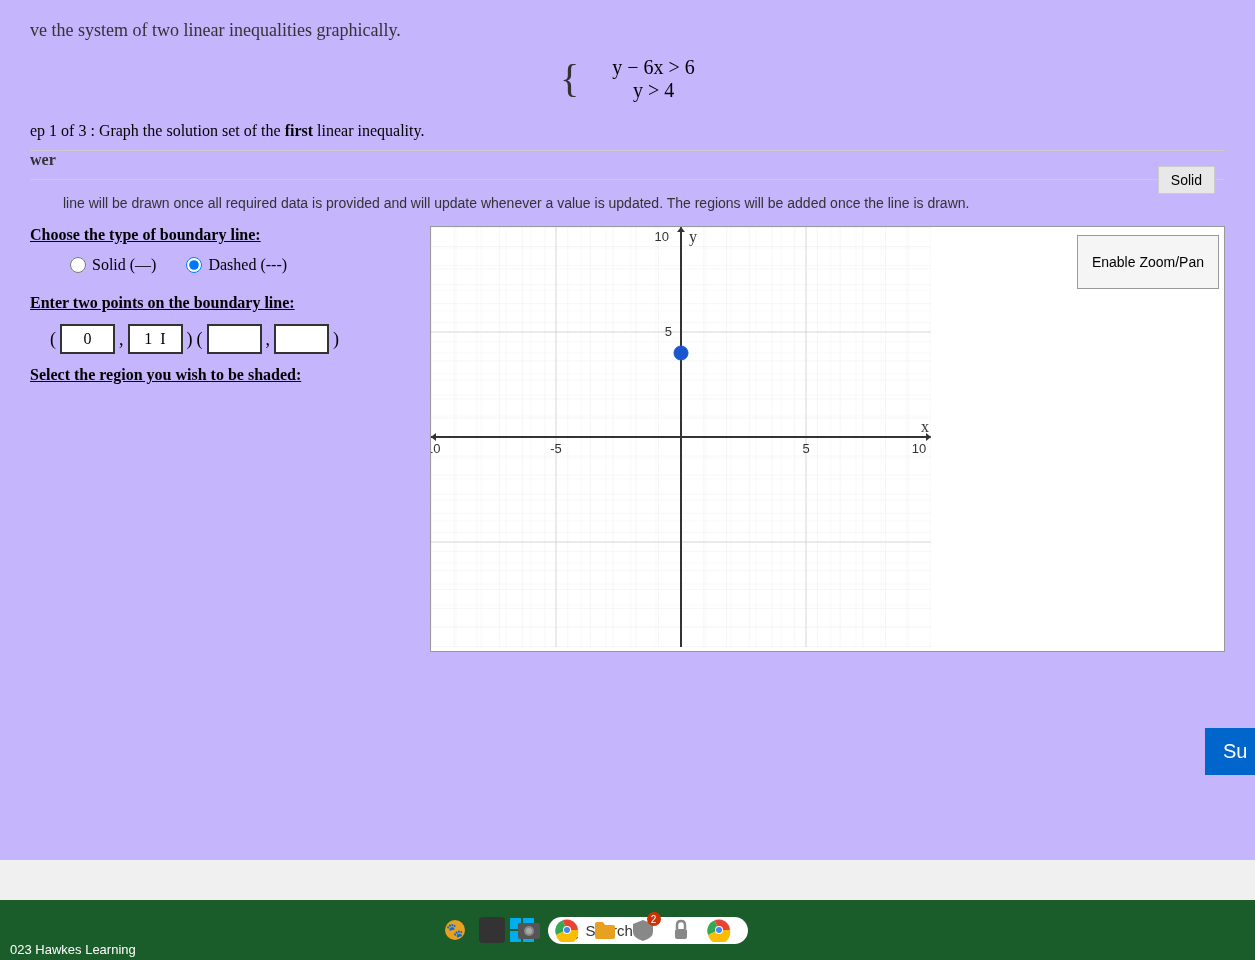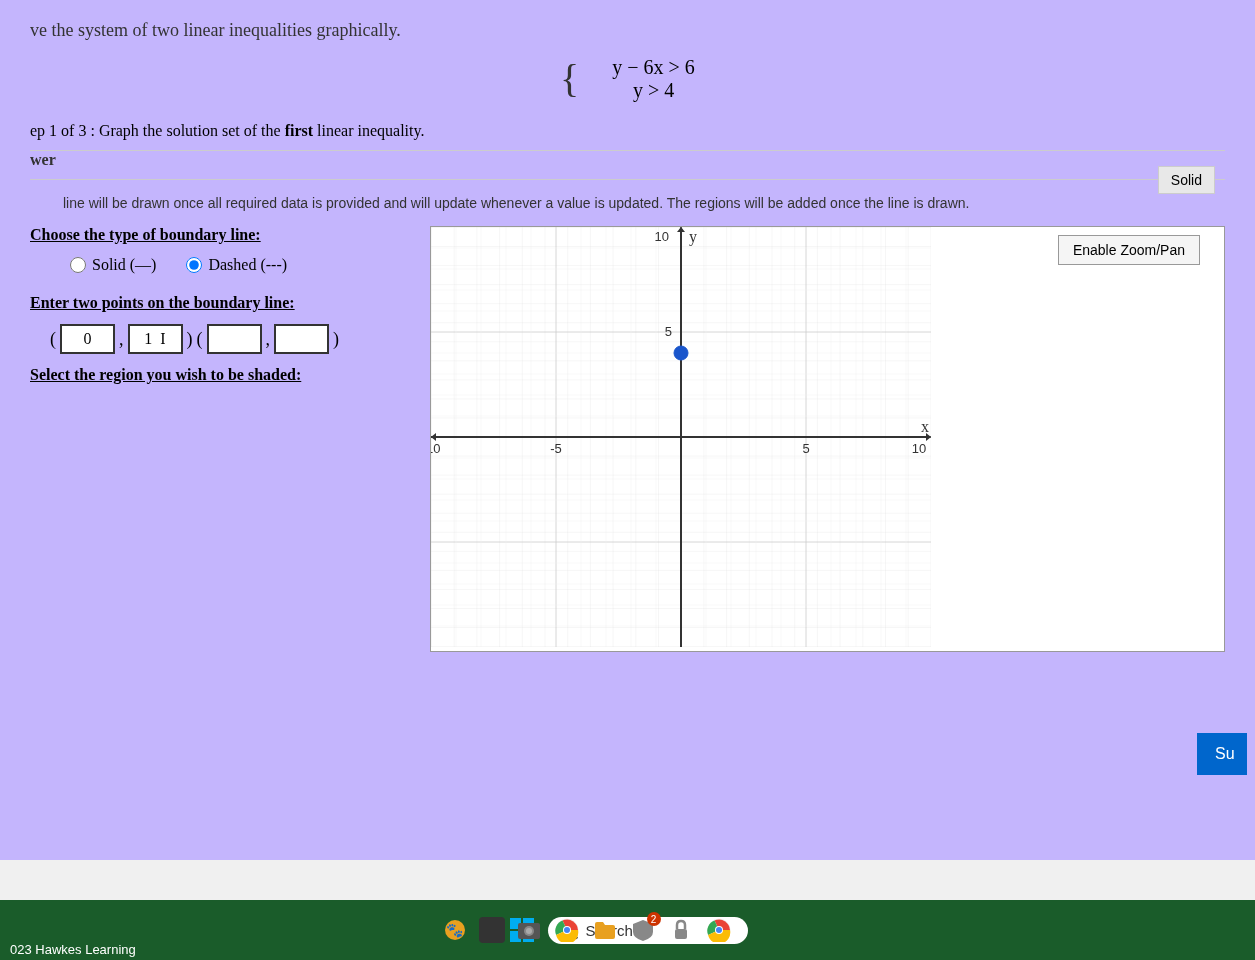--- a/index.html
+++ b/index.html
@@ -140,45 +140,45 @@
     .graph-container {
       flex: 1;
       position: relative;
       border: 1px solid #999;
       background: #fff;
     }
 
     .enable-zoom-btn {
       position: absolute;
       top: 8px;
-      right: 24px;
+      right: 5px;
       background: #f5f5f5;
       border: 1px solid #999;
-      padding: 6px 14px;
+      padding: 18px 14px;
       font-size: 14px;
       cursor: pointer;
       font-family: Arial, sans-serif;
       z-index: 10;
     }
 
     .graph-svg {
       width: 500px;
       height: 420px;
     }
 
     
     .submit-btn {
       position: absolute;
       bottom: 85px;
-      right: 8px;
+      right: 0px;
       background: #0066cc;
       color: white;
       border: none;
       padding: 12px 18px;
-      font-size: 16px;
+      font-size: 20px;
       cursor: pointer;
       font-family: Arial, sans-serif;
       width: 50px;
     }
 
     
     .taskbar {
       position: absolute;
       bottom: 0;
       left: 0;

